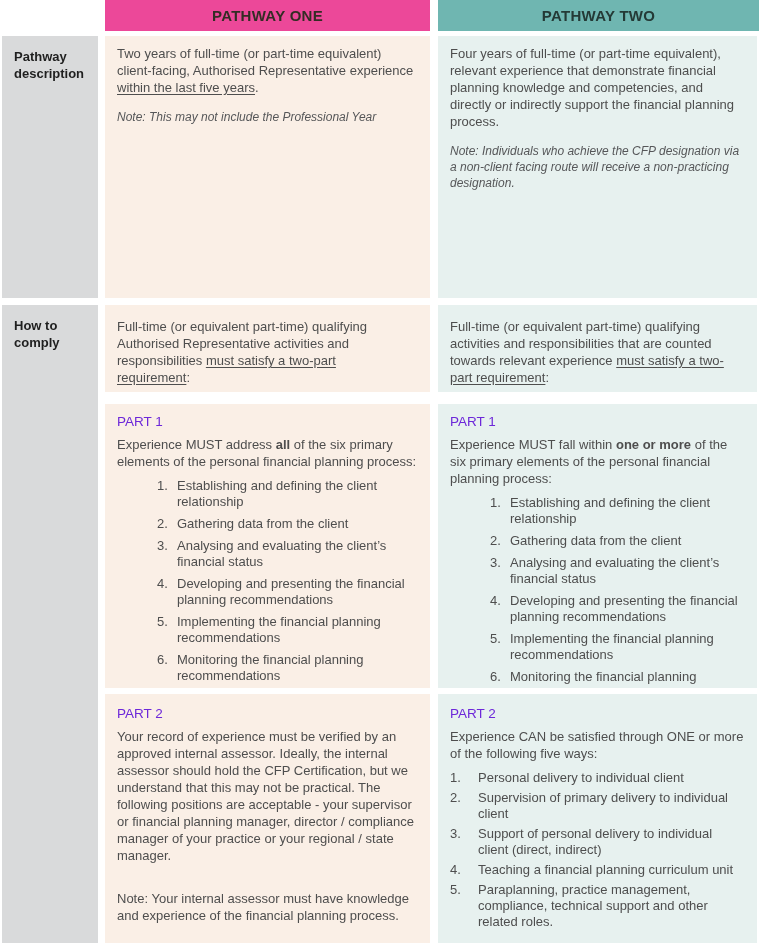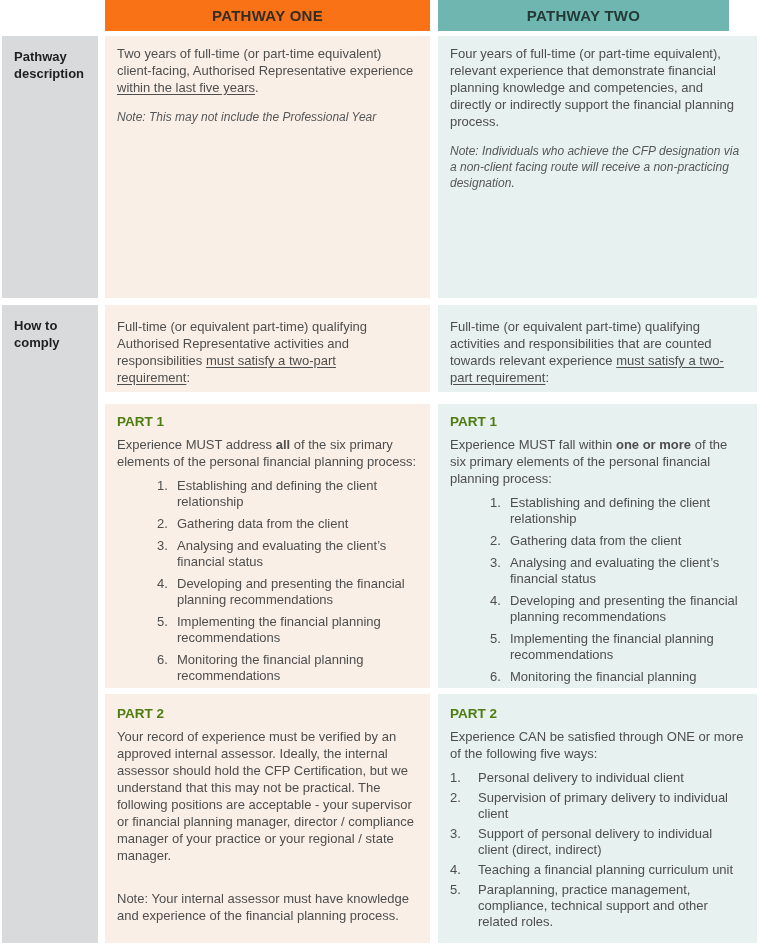--- a/index.html
+++ b/index.html
@@ -12,22 +12,22 @@
     font-size:13px;line-height:17px;
     overflow:hidden;
   }
   .cell{position:absolute;box-sizing:border-box;overflow:hidden;}
   
   .hdr{
     height:31px;top:0;
     display:flex;align-items:center;justify-content:center;
     font-weight:bold;font-size:15px;letter-spacing:.3px;
   }
-  .hdr-one{left:105px;width:325px;background:#f97316;color:#332d24;}
-  .hdr-two{left:438px;width:291px;background:#6fb6b1;color:#243a36;text-align:center;}
+  .hdr-one{left:105px;width:325px;background:#ec4899;color:#332d24;}
+  .hdr-two{left:438px;width:321px;background:#6fb6b1;color:#243a36;text-align:center;}
   
   .lbl{
     left:2px;width:96px;background:#d9dadb;
     padding:12px 8px 0 12px;
     font-weight:bold;color:#1f1f1f;font-size:13px;line-height:17px;
   }
   .lbl-desc{top:36px;height:262px;}
   .lbl-comply{top:305px;height:638px;}
   
   .cream{background:#faefe6;}
@@ -36,21 +36,21 @@
   .col2{left:438px;width:319px;}
   .r-desc{top:36px;height:262px;padding:9px 12px 0 12px;}
   .r-intro{top:305px;height:87px;padding:13px 24px 0 12px;}
   .r-part1{top:404px;height:284px;padding:9px 12px 0 12px;}
   .r-part2{top:694px;height:249px;padding:11px 12px 0 12px;}
   p{margin:0 0 8px 0;}
   .u{text-decoration:underline;text-underline-offset:2px;}
   .b{font-weight:bold;}
   .note{font-style:italic;font-size:12px;line-height:16px;margin-top:13px;color:#565759;}
   .note-plain{font-size:13px;line-height:17px;margin-top:26px;}
-  .part-title{font-weight:bold;color:#4d7c0f;font-size:13.5px;margin:0 0 6px 0;}
+  .part-title{font-weight:normal;color:#6d28d9;font-size:13.5px;margin:0 0 6px 0;}
   .list{margin-top:7px;}
   .li{display:flex;margin-bottom:6px;line-height:16px;}
   .li .num{flex:0 0 20px;margin-left:40px;}
   .li .txt{flex:1;}
   .list2{margin-top:8px;}
   .li2{display:flex;margin-bottom:4px;line-height:16px;}
   .li2 .num{flex:0 0 28px;margin-left:0;}
   .li2 .txt{flex:1;}
 </style>
 </head>

